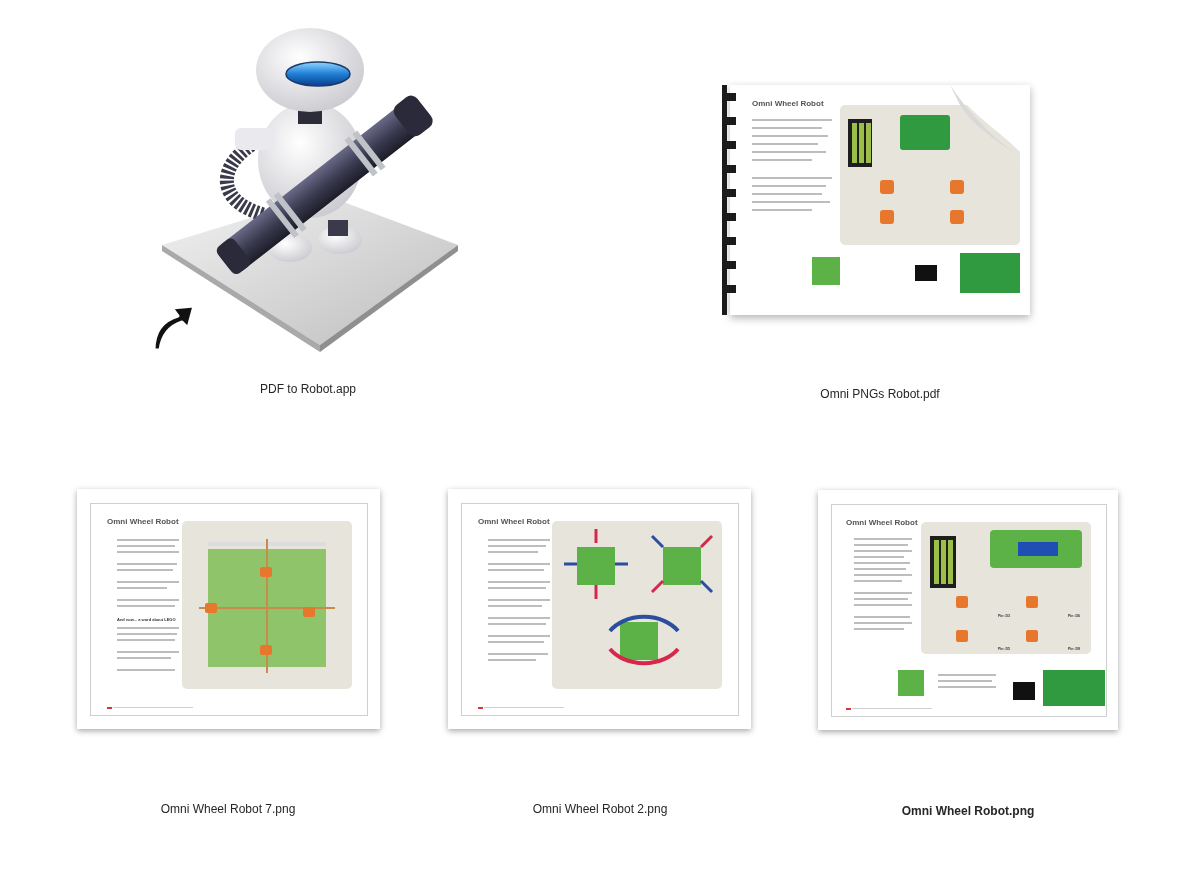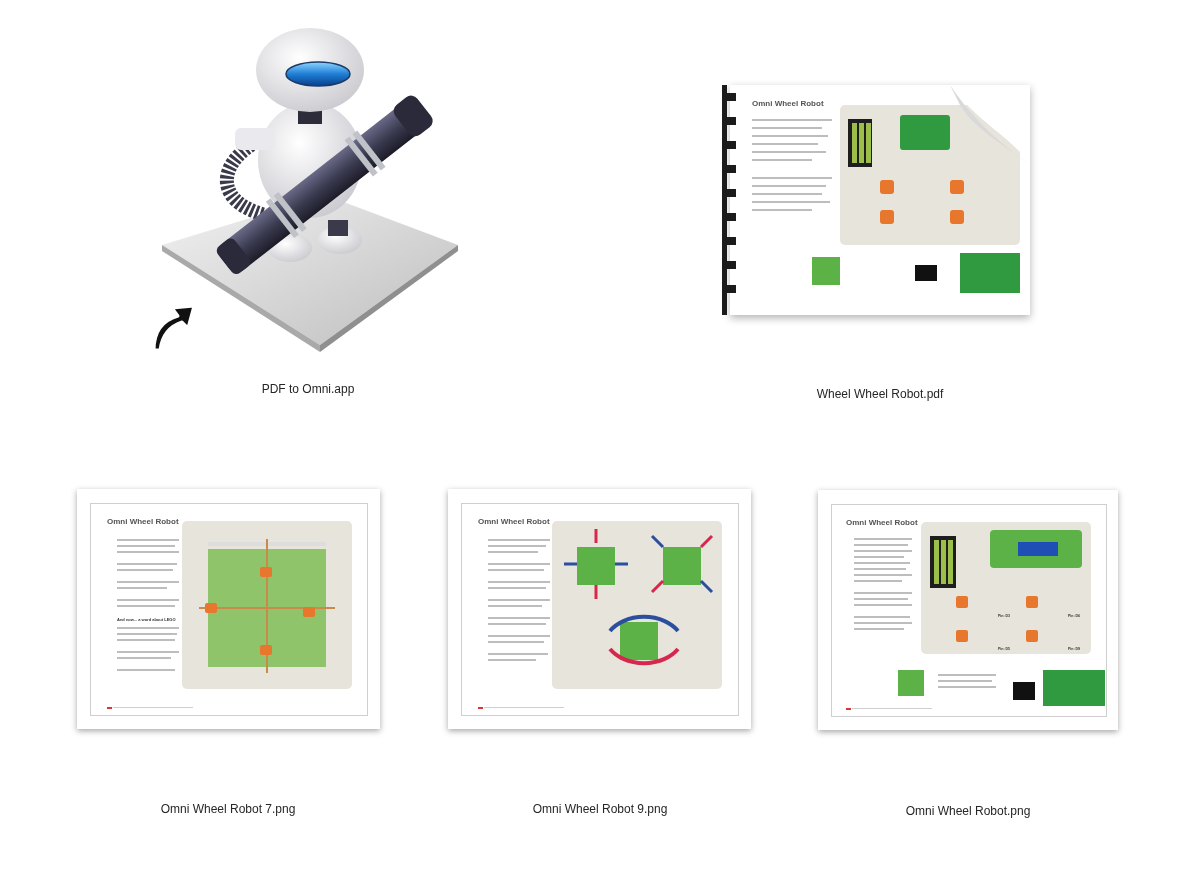--- a/index.html
+++ b/index.html
@@ -77,21 +77,21 @@
         <rect x="230" y="166" width="6" height="46" fill="#bfc3c8"></rect>
         <rect x="240" y="166" width="6" height="46" fill="#bfc3c8"></rect>
       </g>
     </svg>
   </div>
   <div style="position:absolute;left:8px;top:300px;width:50px;height:55px;">
     <svg width="50" height="55" viewBox="0 0 50 55">
       <path d="M6,50 C6,30 16,20 30,16 L24,8 L46,6 L40,28 L34,22 C22,26 14,34 12,50 Z" fill="#111" stroke="#fff" stroke-width="3" stroke-linejoin="round"></path>
     </svg>
   </div>
-  <div class="label" style="left:168px;top:382px;">PDF to Omni.app</div>
+  <div class="label" style="left:168px;top:382px;">PDF to Robot.app</div>
 </div>
 
 <div class="file" style="left:700px;top:70px;width:340px;height:340px;">
   <div class="icon-wrap" style="left:15px;top:10px;width:320px;height:245px;">
     <div class="page" style="left:15px;top:5px;width:300px;height:230px;box-shadow:0 3px 8px rgba(0,0,0,0.3);">
       <div class="ptitle" style="left:22px;top:14px;">Omni Wheel Robot</div>
       <div class="tline" style="left:22px;top:34px;width:80px;"></div>
       <div class="tline" style="left:22px;top:42px;width:70px;"></div>
       <div class="tline" style="left:22px;top:50px;width:76px;"></div>
       <div class="tline" style="left:22px;top:58px;width:66px;"></div>
@@ -132,21 +132,21 @@
             <rect x="2" y="80" width="14" height="8"></rect>
           <rect x="2" y="104" width="14" height="8"></rect>
             <rect x="2" y="128" width="14" height="8"></rect>
           <rect x="2" y="152" width="14" height="8"></rect>
             <rect x="2" y="176" width="14" height="8"></rect>
           <rect x="2" y="200" width="14" height="8"></rect>
         </g>
       </svg>
     </div>
   </div>
-  <div class="label" style="left:180px;top:317px;">Wheel Wheel Robot.pdf</div>
+  <div class="label" style="left:180px;top:317px;">Omni PNGs Robot.pdf</div>
 </div>
 
 <div class="file" style="left:70px;top:480px;width:320px;height:340px;">
   <div class="page" style="left:7px;top:9px;width:303px;height:240px;">
     <div class="page-inner" style="left:13px;top:14px;width:276px;height:211px;"></div>
     <div class="ptitle" style="left:30px;top:28px;">Omni Wheel Robot</div>
     <div class="tline" style="left:40px;top:50px;width:62px;"></div>
     <div class="tline" style="left:40px;top:56px;width:58px;"></div>
     <div class="tline" style="left:40px;top:62px;width:62px;"></div>
     <div class="tline" style="left:40px;top:74px;width:60px;"></div>
@@ -210,21 +210,21 @@
         <line x1="111" y1="60" x2="100" y2="71" stroke="#d6284d"></line>
         <line x1="111" y1="26" x2="100" y2="15" stroke="#2b4f9e"></line>
         <line x1="149" y1="60" x2="160" y2="71" stroke="#2b4f9e"></line>
         <path d="M58,110 A40,30 0 0 1 126,110" stroke="#2b4f9e" stroke-width="4"></path>
         <path d="M58,128 A40,30 0 0 0 126,128" stroke="#d6284d" stroke-width="4"></path>
       </g>
     </svg>
     <div class="foot-dot" style="left:30px;top:218px;"></div>
     <div class="foot" style="left:36px;top:218px;width:80px;"></div>
   </div>
-  <div class="label" style="left:160px;top:322px;">Omni Wheel Robot 9.png</div>
+  <div class="label" style="left:160px;top:322px;">Omni Wheel Robot 2.png</div>
 </div>
 
 <div class="file" style="left:810px;top:480px;width:320px;height:340px;">
   <div class="page" style="left:8px;top:10px;width:300px;height:240px;">
     <div class="page-inner" style="left:13px;top:14px;width:274px;height:211px;"></div>
     <div class="ptitle" style="left:28px;top:28px;">Omni Wheel Robot</div>
     <div class="tline" style="left:36px;top:48px;width:58px;"></div>
     <div class="tline" style="left:36px;top:54px;width:54px;"></div>
     <div class="tline" style="left:36px;top:60px;width:58px;"></div>
     <div class="tline" style="left:36px;top:66px;width:50px;"></div>
@@ -255,14 +255,14 @@
     <div style="position:absolute;left:250px;top:157px;font-size:3.5px;font-weight:bold;color:#333;">Pin: D9</div>
     <div style="position:absolute;left:80px;top:180px;width:26px;height:26px;background:#5db247;"></div>
     <div style="position:absolute;left:195px;top:192px;width:22px;height:18px;background:#111;"></div>
     <div style="position:absolute;left:225px;top:180px;width:62px;height:36px;background:#2f9a3f;"></div>
     <div class="tline" style="left:120px;top:184px;width:58px;"></div>
     <div class="tline" style="left:120px;top:190px;width:54px;"></div>
     <div class="tline" style="left:120px;top:196px;width:58px;"></div>
     <div class="foot-dot" style="left:28px;top:218px;"></div>
     <div class="foot" style="left:34px;top:218px;width:80px;"></div>
   </div>
-  <div class="label" style="left:158px;top:324px;">Omni Wheel Robot.png</div>
+  <div class="label" style="left:158px;top:324px;font-weight:bold;">Omni Wheel Robot.png</div>
 </div>
 
 </body></html>

